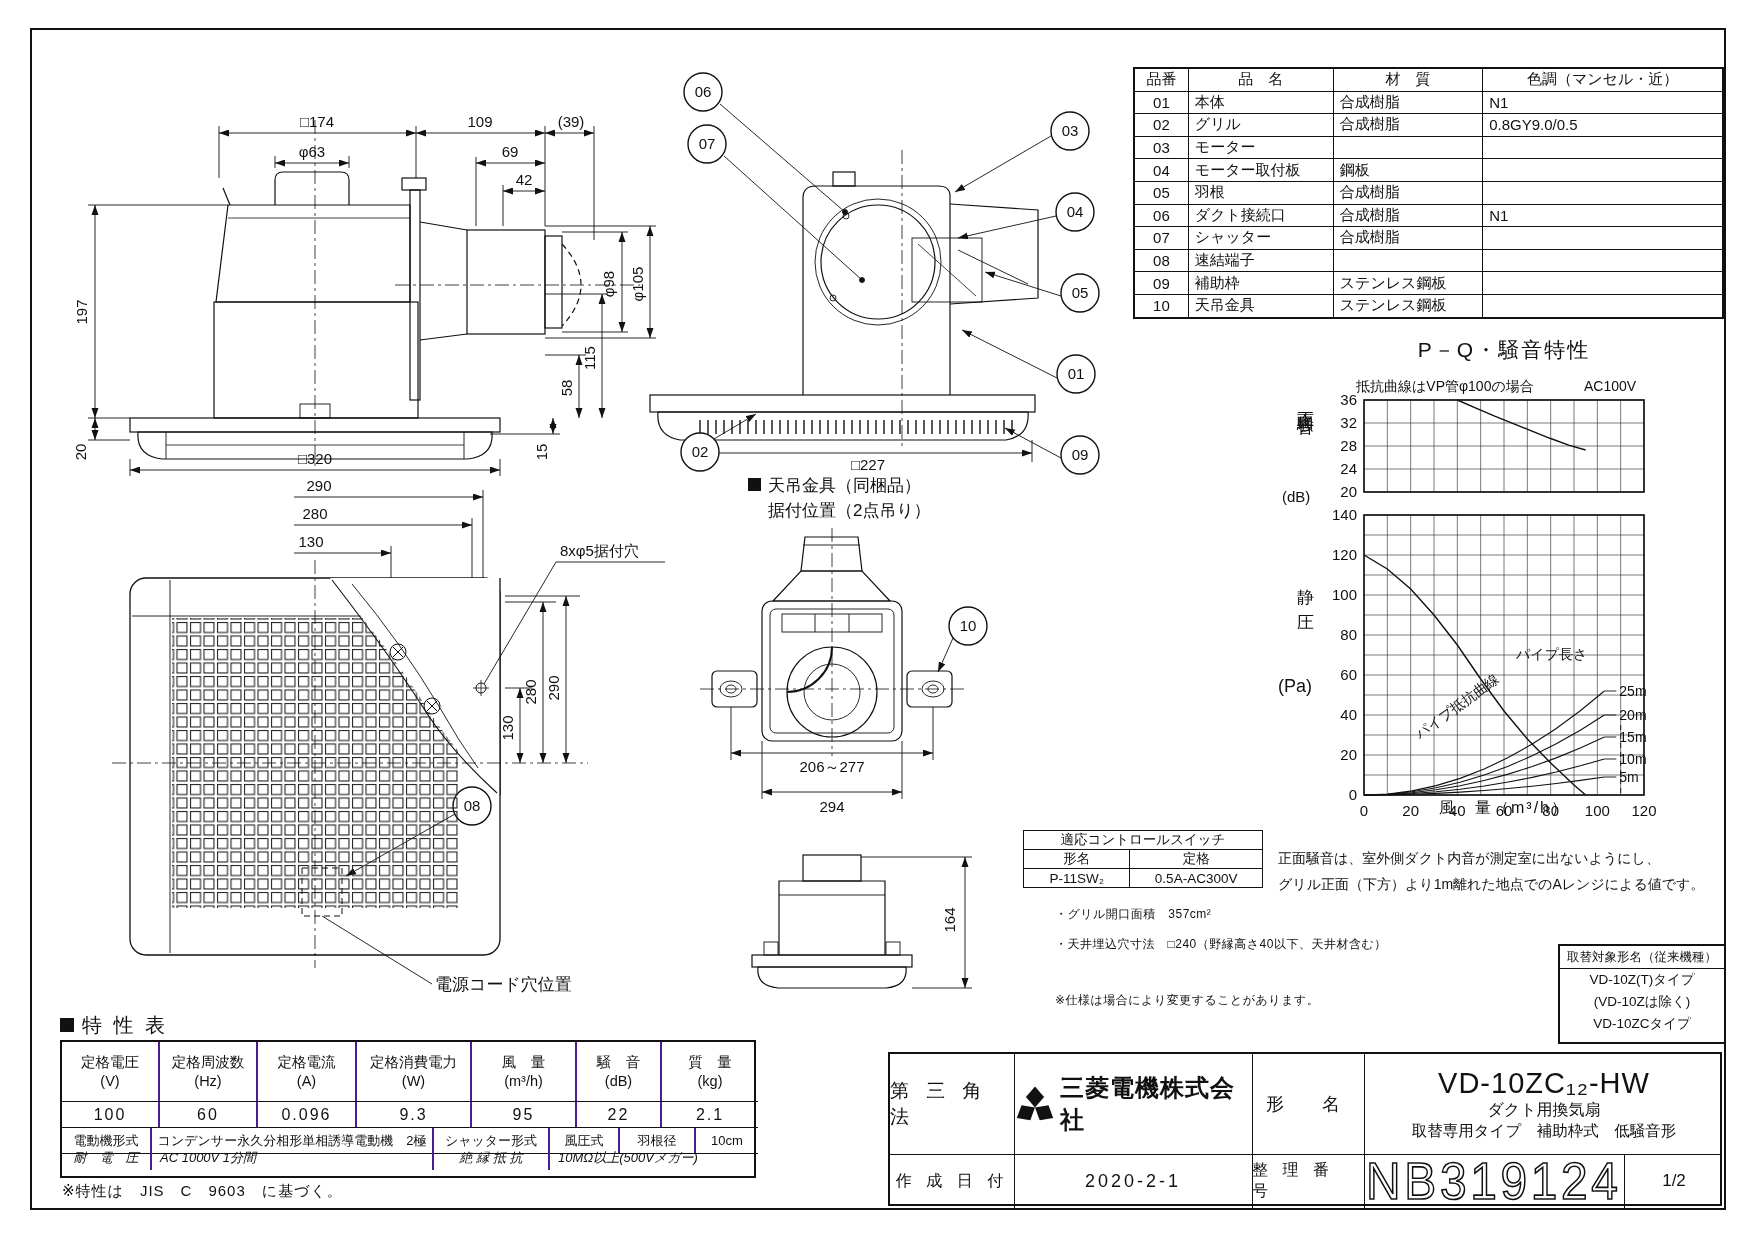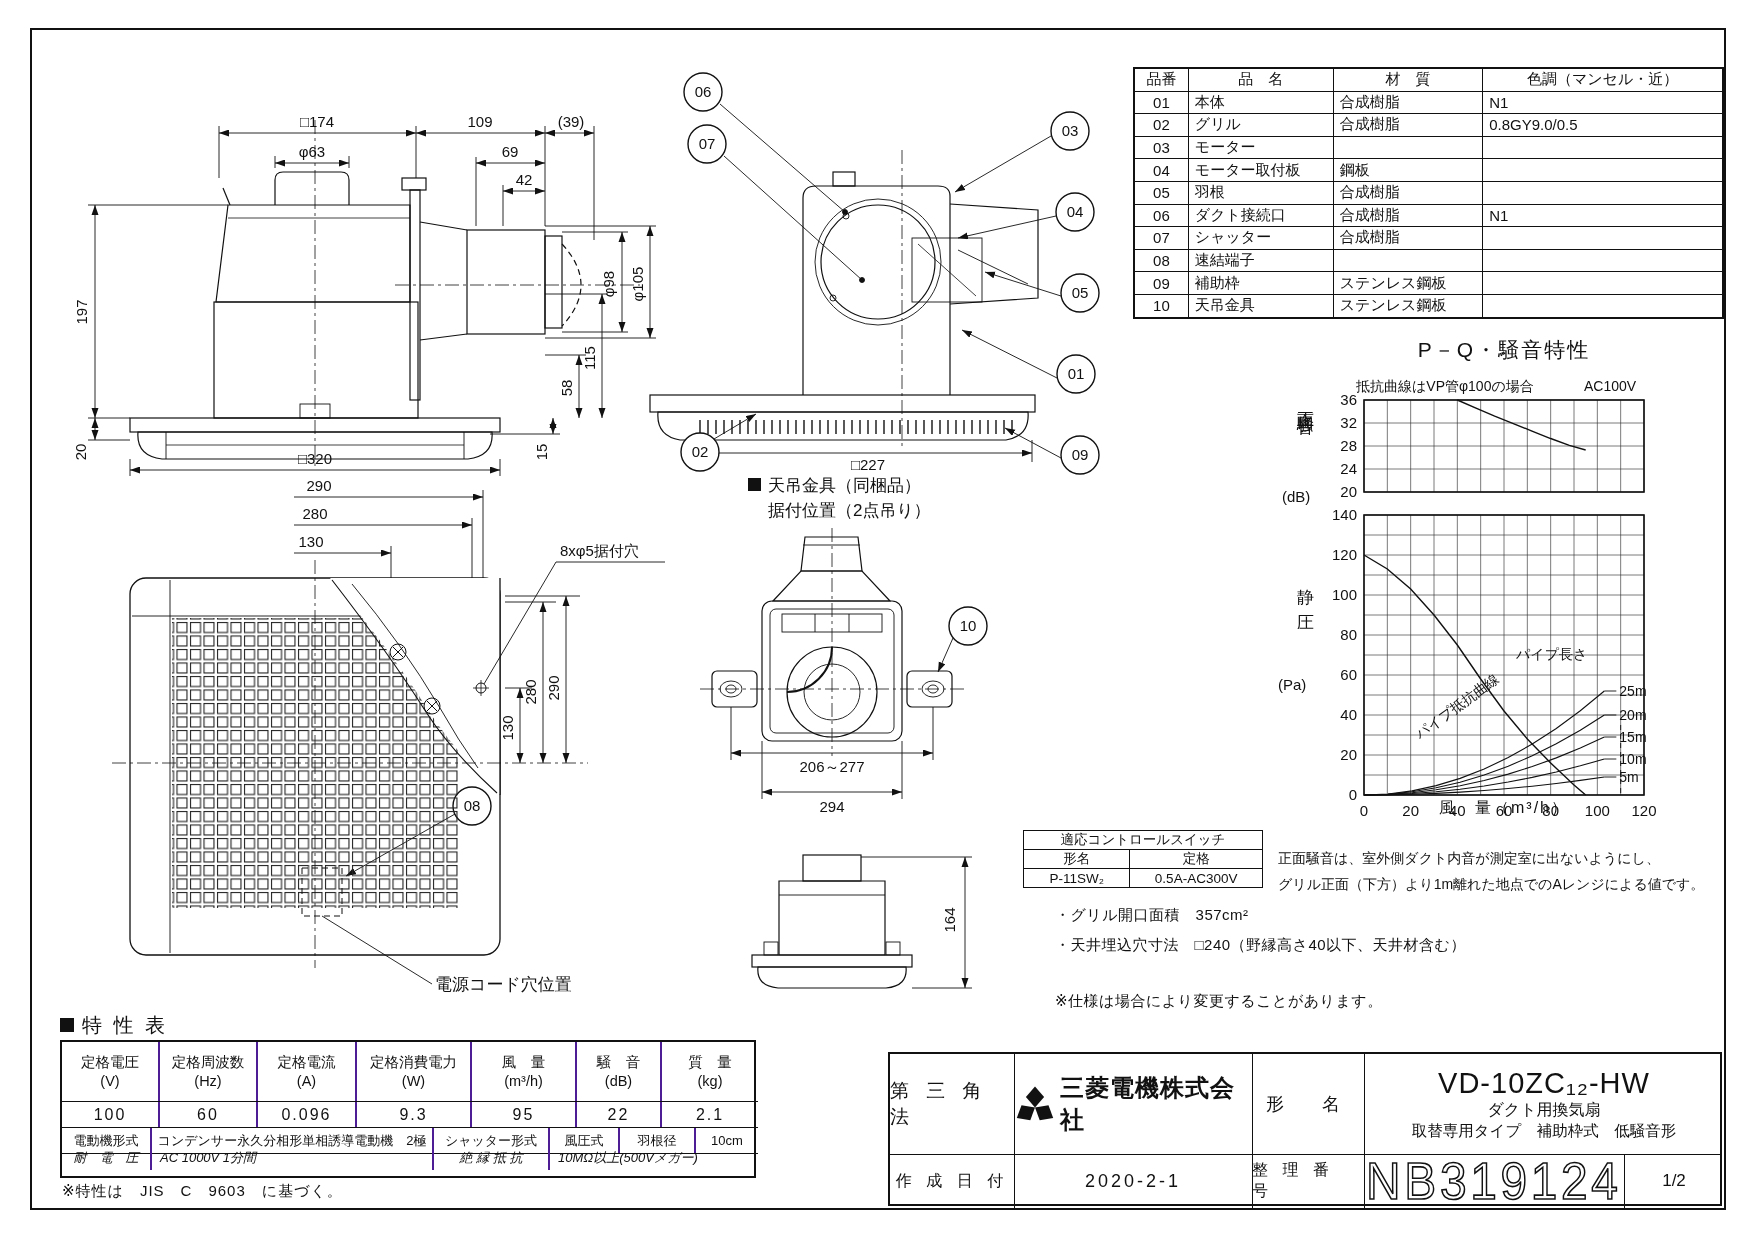--- a/index.html
+++ b/index.html
@@ -14,21 +14,21 @@
   table{border-collapse:collapse;}
   #parts-table{left:1133px;top:67px;width:591px;}
   #parts-table td{border:1px solid #111;font-size:15px;height:21.6px;padding:0 6px;white-space:nowrap;}
   #parts-table tr.hd td{text-align:center;font-size:15px;}
   #parts-table{border:2px solid #111;}
   #parts-table td.c{text-align:center;}
   
   #switch-table{left:1023px;top:830px;width:240px;border:1.5px solid #111;}
   #switch-table td{border:1px solid #111;font-size:13.5px;text-align:center;height:18px;padding:0 4px;white-space:nowrap;}
   
-  .bullet{font-size:15px;white-space:nowrap;letter-spacing:0.5px;}
+  .bullet{font-size:12px;white-space:nowrap;letter-spacing:0.5px;}
   
   #replace-box{left:1558px;top:944px;width:164px;height:96px;border:2px solid #111;}
   #replace-box .bx-title{border-bottom:1.5px solid #111;font-size:12.5px;text-align:center;padding:3px 0 2px;white-space:nowrap;}
   #replace-box .bx-line{font-size:13.5px;text-align:center;line-height:22px;white-space:nowrap;}
   
   #spec-head{left:60px;top:1012px;font-size:20px;letter-spacing:3px;}
   #spec-head .sq{display:inline-block;width:14px;height:14px;background:#111;margin-right:8px;}
   #spec-table{left:60px;top:1040px;width:696px;height:138px;border:2px solid #111;box-sizing:border-box;}
   .srow{position:absolute;left:0;display:flex;width:696px;box-sizing:border-box;}
   .scell{box-sizing:border-box;border-right:2px solid #4c1d95;display:flex;align-items:center;justify-content:center;flex-direction:column;white-space:nowrap;overflow:hidden;}
@@ -503,21 +503,21 @@
         </tr>
   </tbody>
     </table>
 
   <div id="chart-title" class="abs">P－Q・騒音特性</div>
   <div class="abs chlab" style="left:1356px;top:378px;">抵抗曲線はVP管φ100の場合</div>
   <div class="abs chlab" style="left:1584px;top:378px;">AC100V</div>
   <div class="abs vert" style="left:1294px;top:398px;height:96px;letter-spacing:2px;">正面騒音</div>
   <div class="abs chlab" style="left:1282px;top:488px;font-size:15px;">(dB)</div>
   <div class="abs vert" style="left:1294px;top:575px;height:130px;letter-spacing:26px;">静圧</div>
-  <div class="abs chlab" style="left:1278px;top:676px;font-size:15px;">(Pa)</div>
+  <div class="abs chlab" style="left:1278px;top:676px;font-size:18px;">(Pa)</div>
   <div class="abs" style="left:1364px;top:798px;width:280px;text-align:center;font-size:16px;letter-spacing:2px;">風　量（m³/h）</div>
   <div class="abs chlab" style="left:1516px;top:646px;">パイプ長さ</div>
   <div class="abs chlab" style="left:1408px;top:698px;transform:rotate(-36deg);">パイプ抵抗曲線</div>
   <div class="abs chlab" style="left:1278px;top:850px;">正面騒音は、室外側ダクト内音が測定室に出ないようにし、</div>
   <div class="abs chlab" style="left:1278px;top:876px;">グリル正面（下方）より1m離れた地点でのAレンジによる値です。</div>
 
   <table id="switch-table" class="abs">
     <tbody>
         <tr>
           <td colspan="2">適応コントロールスイッチ</td>
@@ -530,20 +530,26 @@
       <td>P-11SW₂</td>
       <td>0.5A-AC300V</td>
     </tr>
   </tbody>
     </table>
 
   <div class="abs bullet" style="left:1055px;top:906px;">・グリル開口面積　357cm²</div>
   <div class="abs bullet" style="left:1055px;top:936px;">・天井埋込穴寸法　□240（野縁高さ40以下、天井材含む）</div>
   <div class="abs bullet" style="left:1055px;top:992px;">※仕様は場合により変更することがあります。</div>
 
+  <div id="replace-box" class="abs">
+    <div class="bx-title">取替対象形名（従来機種）</div>
+    <div class="bx-line">VD-10Z(T)タイプ</div>
+    <div class="bx-line">(VD-10Zは除く)</div>
+    <div class="bx-line">VD-10ZCタイプ</div>
+  </div>
 
   <div id="spec-head" class="abs"><span class="sq"></span><span>特 性 表</span></div>
   <div id="spec-table" class="abs">
     <div class="srow sr1">
       <div class="scell" style="width:98px">
           <span>定格電圧</span>
           <span>(V)</span>
         </div>
       <div class="scell" style="width:98px">
           <span>定格周波数</span>

